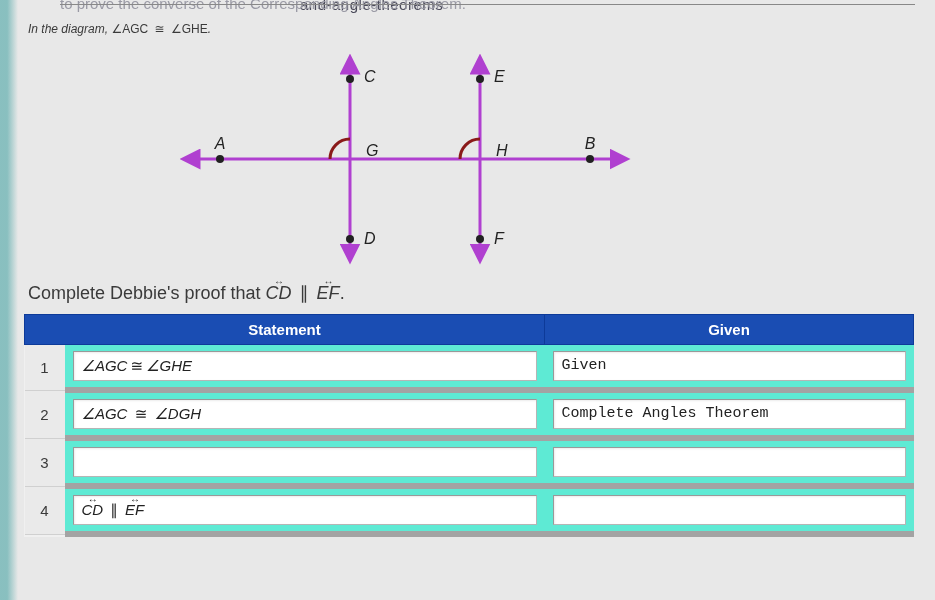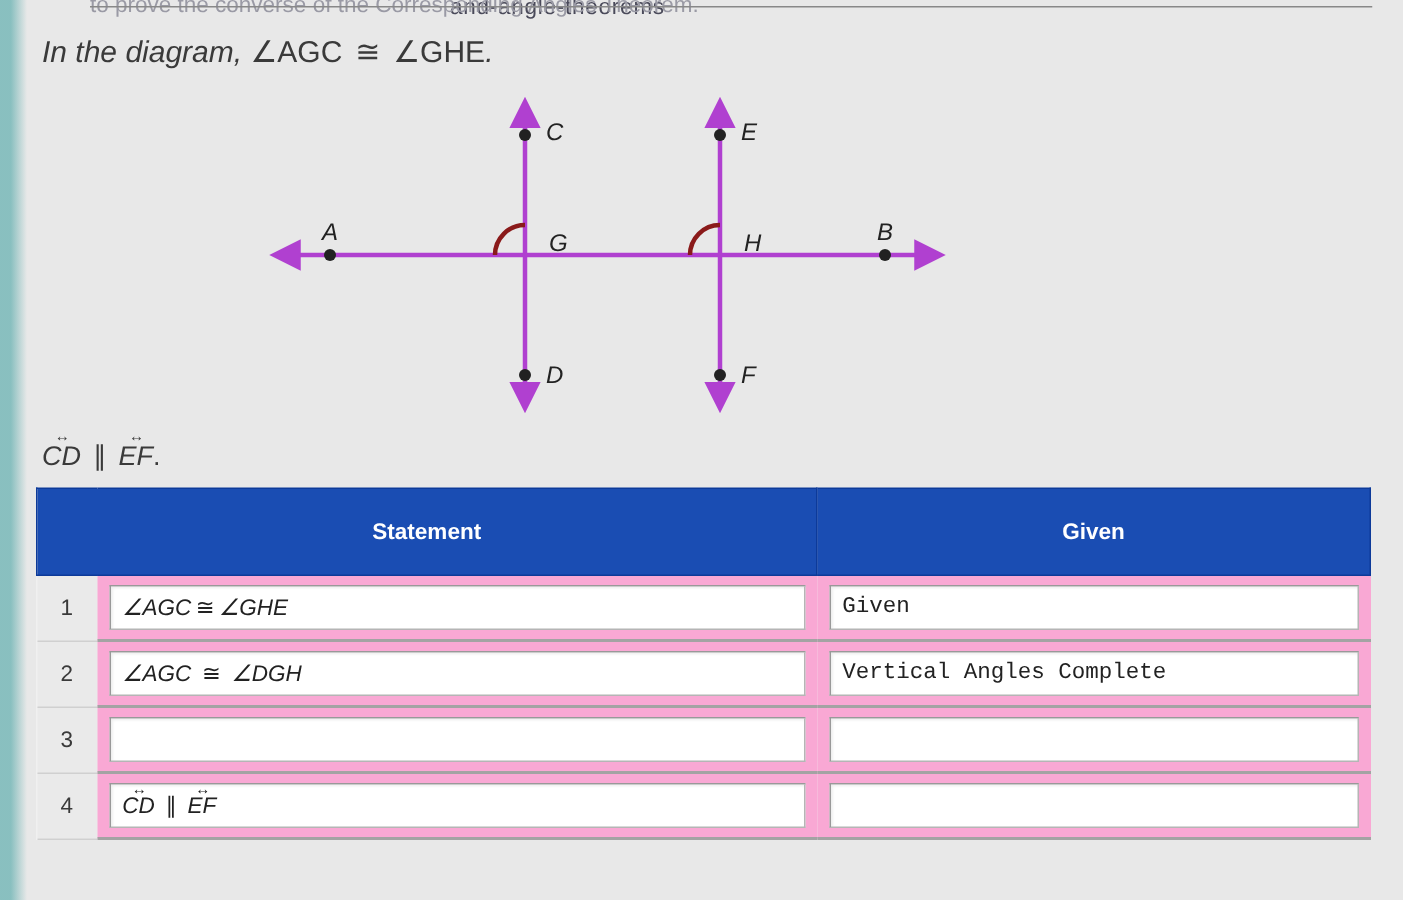--- a/index.html
+++ b/index.html
@@ -36,21 +36,21 @@
       white-space: nowrap;
       position: relative;
     }
     .header-struck::after {
       content: "";
       position: absolute;
       left: 0; right: 0; top: 50%;
       border-top: 1px solid #888;
     }
     .intro {
-      font-size: 20px;
+      font-size: 12px;
       color: #3a3a3a;
       margin: 10px 0 8px 8px;
       font-style: italic;
     }
     .intro .angle { font-style: normal; }
     .diagram-wrap {
       width: 540px;
       margin: 0 auto 8px 130px;
       display: block;
     }
@@ -83,37 +83,37 @@
       width: 890px;
       border-collapse: collapse;
       margin-left: 4px;
       background: #f0f0f0;
     }
     table.proof thead th {
       background: #1a4db3;
       color: #fff;
       font-weight: bold;
       font-size: 15px;
-      padding: 20px 8px;
+      padding: 6px 8px;
       border: 1px solid #0d3a99;
       text-align: center;
     }
     table.proof td.rownum {
       width: 40px;
       text-align: center;
       font-size: 15px;
       padding: 8px 4px;
       background: #eaeaea;
       border-bottom: 1px solid #d0d0d0;
       vertical-align: middle;
     }
     table.proof td.cell {
       padding: 6px 8px;
-      background: #f9a8d4;
-      border-bottom: 2px solid #a3a3a3;
+      background: #5eead4;
+      border-bottom: 6px solid #a3a3a3;
       vertical-align: middle;
     }
     .field {
       display: block;
       background: #fff;
       border: 1px solid #b5b5b5;
       border-top-color: #999;
       border-left-color: #999;
       padding: 5px 8px;
       font-size: 15px;
@@ -191,20 +191,21 @@
       <text x="214" y="38" font-size="16" font-style="italic" fill="#222">C</text>
       <text x="214" y="200" font-size="16" font-style="italic" fill="#222">D</text>
       <text x="344" y="38" font-size="16" font-style="italic" fill="#222">E</text>
       <text x="344" y="200" font-size="16" font-style="italic" fill="#222">F</text>
       <text x="216" y="112" font-size="16" font-style="italic" fill="#222">G</text>
       <text x="346" y="112" font-size="16" font-style="italic" fill="#222">H</text>
     </svg>
   </div>
 
   <p class="complete">
+    <span>Complete Debbie's proof that </span>
     <span class="mathline">
       <span class="overline-arrows">↔</span>
       <span>CD</span>
     </span>
     <span class="parallel">∥</span>
     <span class="mathline">
       <span class="overline-arrows">↔</span>
       <span>EF</span>
     </span><span>.</span>
   </p>
@@ -233,21 +234,21 @@
       <tr>
         <td class="rownum">2</td>
         <td class="cell">
           <span class="field">
             <span>∠AGC</span>
             <span class="congr">≅</span>
             <span>∠DGH</span>
           </span>
         </td>
         <td class="cell">
-          <span class="field reason">Vertical Angles Complete</span>
+          <span class="field reason">Complete Angles Theorem</span>
         </td>
       </tr>
 
       <tr>
         <td class="rownum">3</td>
         <td class="cell">
           <span class="field">
             <span></span>
             <span class="congr"></span>
             <span></span>

